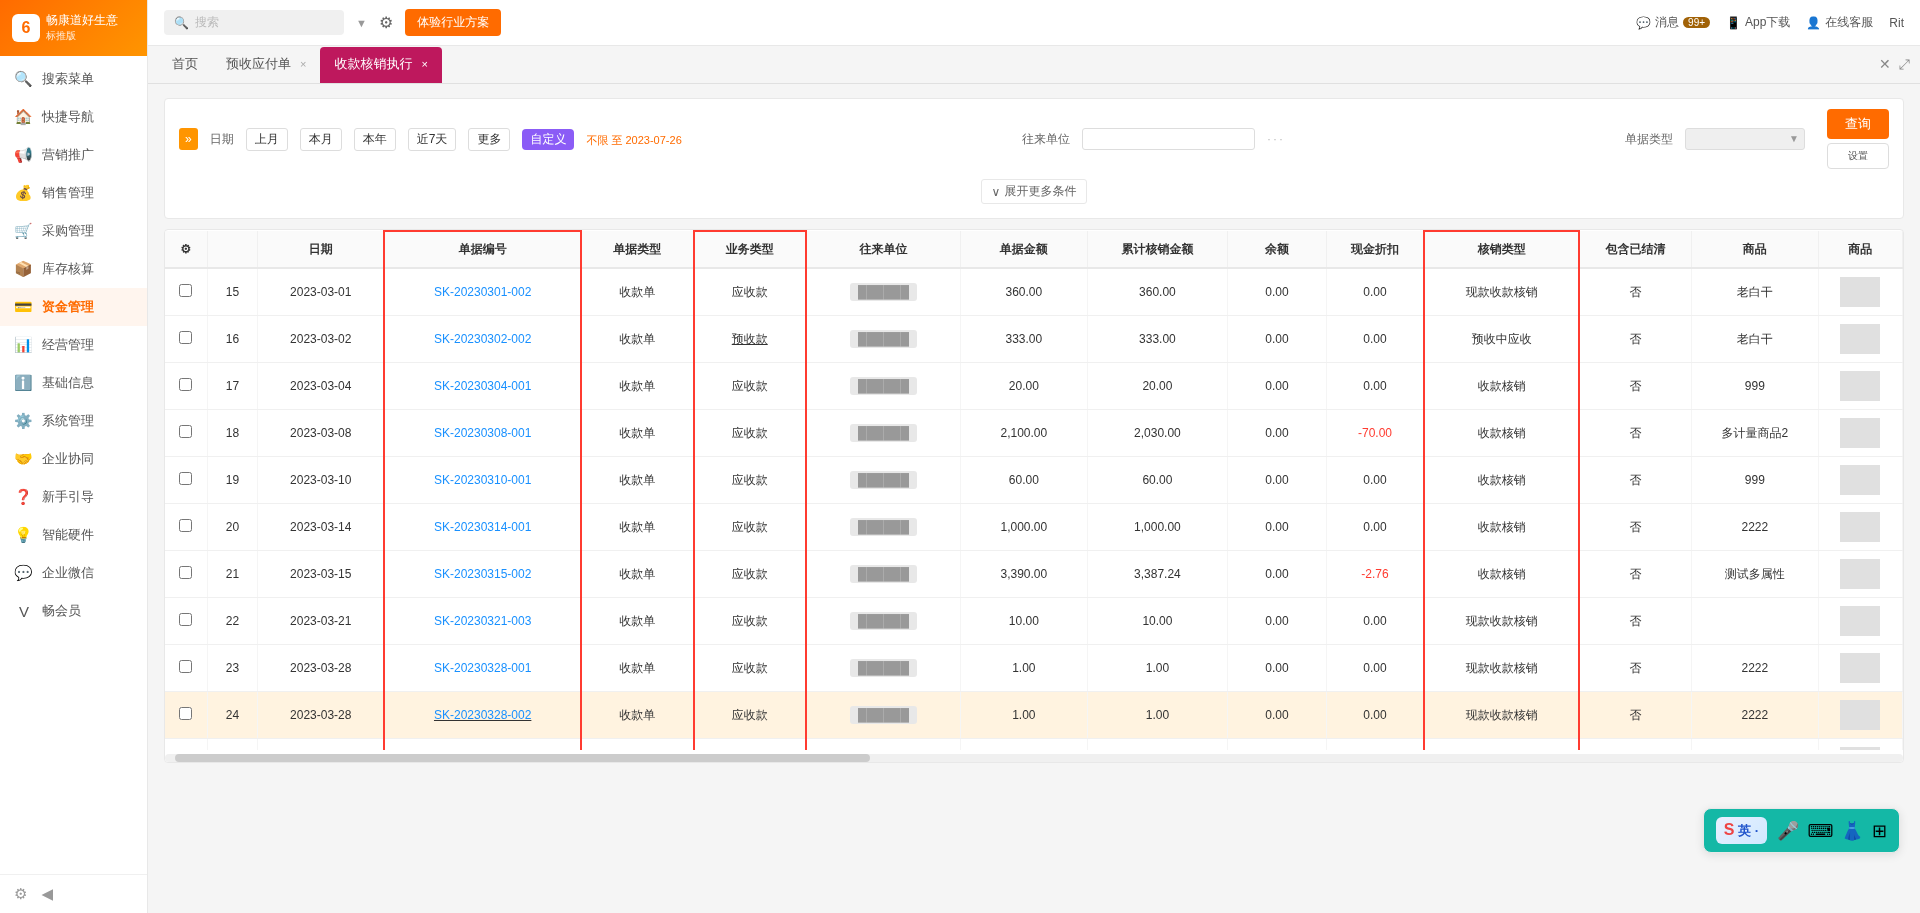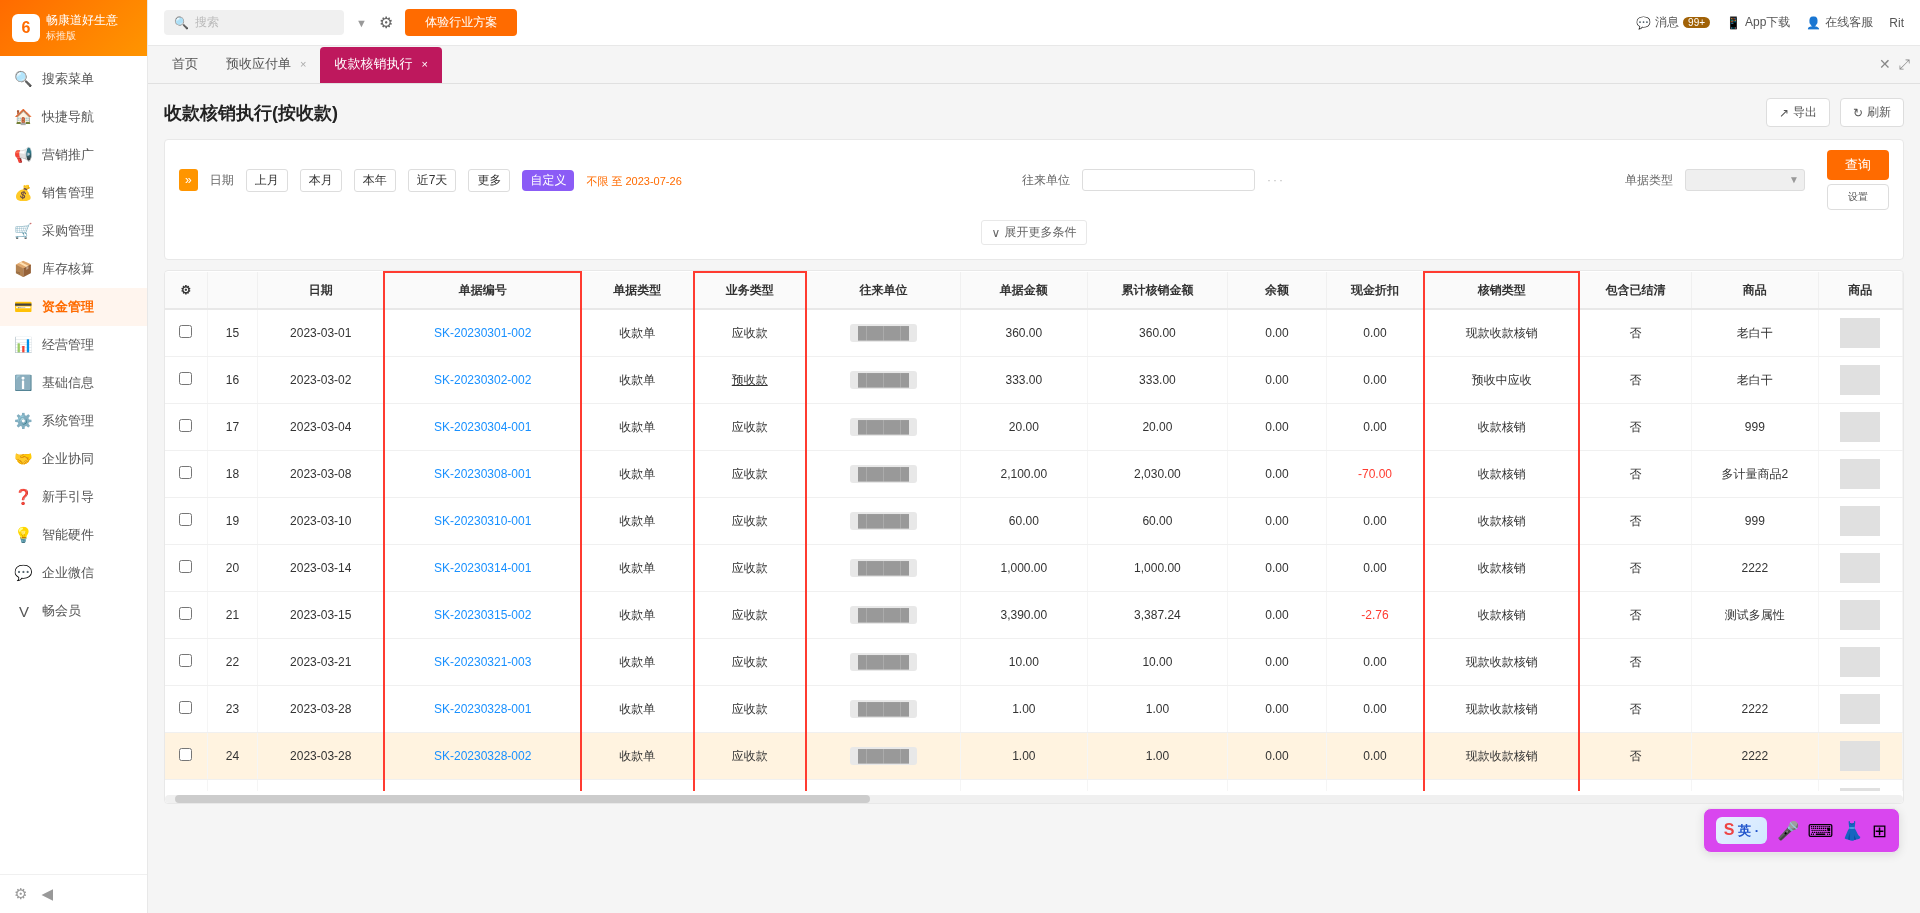--- a/index.html
+++ b/index.html
@@ -83,21 +83,21 @@
       color: #999;
       font-size: 12px;
     }
     .topbar-chevron { color: #999; font-size: 11px; }
     .topbar-gear { font-size: 16px; color: #666; cursor: pointer; }
     .topbar-btn {
       background: #ff6b00;
       color: #fff;
       border: none;
       border-radius: 4px;
-      padding: 5px 20px;
+      padding: 5px 12px;
       font-size: 12px;
       cursor: pointer;
     }
     .topbar-spacer { flex: 1; }
     .topbar-actions { display: flex; align-items: center; gap: 16px; }
     .topbar-action { display: flex; align-items: center; gap: 4px; color: #555; font-size: 12px; cursor: pointer; }
     .topbar-badge {
       background: #a16207;
       color: #fff;
       border-radius: 10px;
@@ -284,21 +284,21 @@
       border-radius: 4px;
       width: 40%;
       margin-left: 10px;
     }
 
     
     .float-panel {
       position: fixed;
       bottom: 60px;
       right: 20px;
-      background: #d946ef;
+      background: #14b8a6;
       border: 1px solid #e8e8e8;
       border-radius: 8px;
       padding: 8px 12px;
       display: flex;
       align-items: center;
       gap: 10px;
       box-shadow: 0 2px 10px rgba(0,0,0,0.1);
       z-index: 100;
     }
     .float-brand {
@@ -435,33 +435,20 @@
       <span class="tab-close" style="color:#fff;">×</span>
     </div>
     <div class="tabbar-controls">
       <span class="tabbar-ctrl">✕</span>
       <span class="tabbar-ctrl">⤢</span>
     </div>
   </div>
 
   <div class="content">
 
-    <div class="page-header">
-      <div class="page-title">收款核销执行(按收款)</div>
-      <div class="page-actions">
-        <button class="btn-export">
-          <span>↗</span>
-          <span>导出</span>
-        </button>
-        <button class="btn-refresh">
-          <span>↻</span>
-          <span>刷新</span>
-        </button>
-      </div>
-    </div>
 
     <div class="filter-bar">
       <div class="filter-row">
 
         <button style="background:#ff9500;border:none;border-radius:3px;color:#fff;padding:4px 6px;cursor:pointer;font-size:12px;">»</button>
         <span class="filter-label">日期</span>
         <button class="filter-btn">上月</button>
         <button class="filter-btn">本月</button>
         <button class="filter-btn">本年</button>
         <button class="filter-btn">近7天</button>
@@ -669,21 +656,21 @@
       <td class="">0.00</td>
       <td style="border-left:2px solid #ff3b30;border-right:2px solid #ff3b30;">现款收款核销</td>
       <td>否</td>
       <td>2222</td>
       <td style="width:50px;overflow:hidden;"><span style="background:#e0e0e0;display:inline-block;width:40px;height:30px;vertical-align:middle;"></span></td>
     </tr>
               <tr class="highlighted">
       <td><input type="checkbox" style=""></td>
       <td>24</td>
       <td>2023-03-28</td>
-      <td style="border-left:2px solid #ff3b30;border-right:2px solid #ff3b30;"><a class="link-cell">SK-20230328-002</a></td>
+      <td style="border-left:2px solid #ff3b30;border-right:2px solid #ff3b30;text-decoration:underline;"><a class="link-cell">SK-20230328-002</a></td>
       <td>收款单</td>
       <td style="border-left:2px solid #ff3b30;border-right:2px solid #ff3b30;">应收款</td>
       <td><span style="background:#e8e8e8;border-radius:3px;padding:2px 8px;color:#999;">██████</span></td>
       <td class="">1.00</td>
       <td class="">1.00</td>
       <td>0.00</td>
       <td class="">0.00</td>
       <td style="border-left:2px solid #ff3b30;border-right:2px solid #ff3b30;">现款收款核销</td>
       <td>否</td>
       <td>2222</td>

